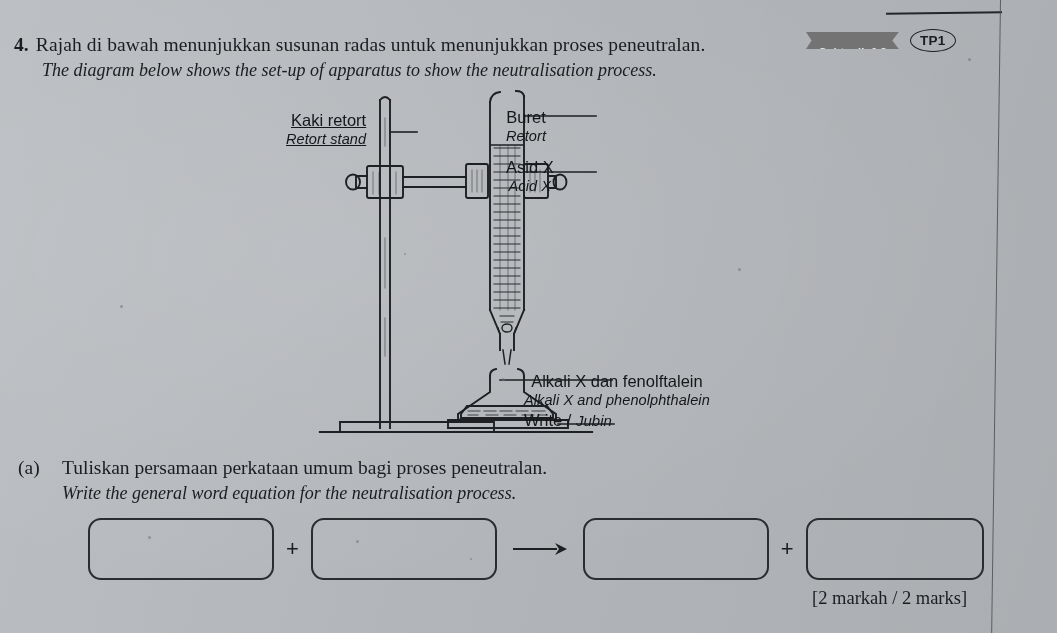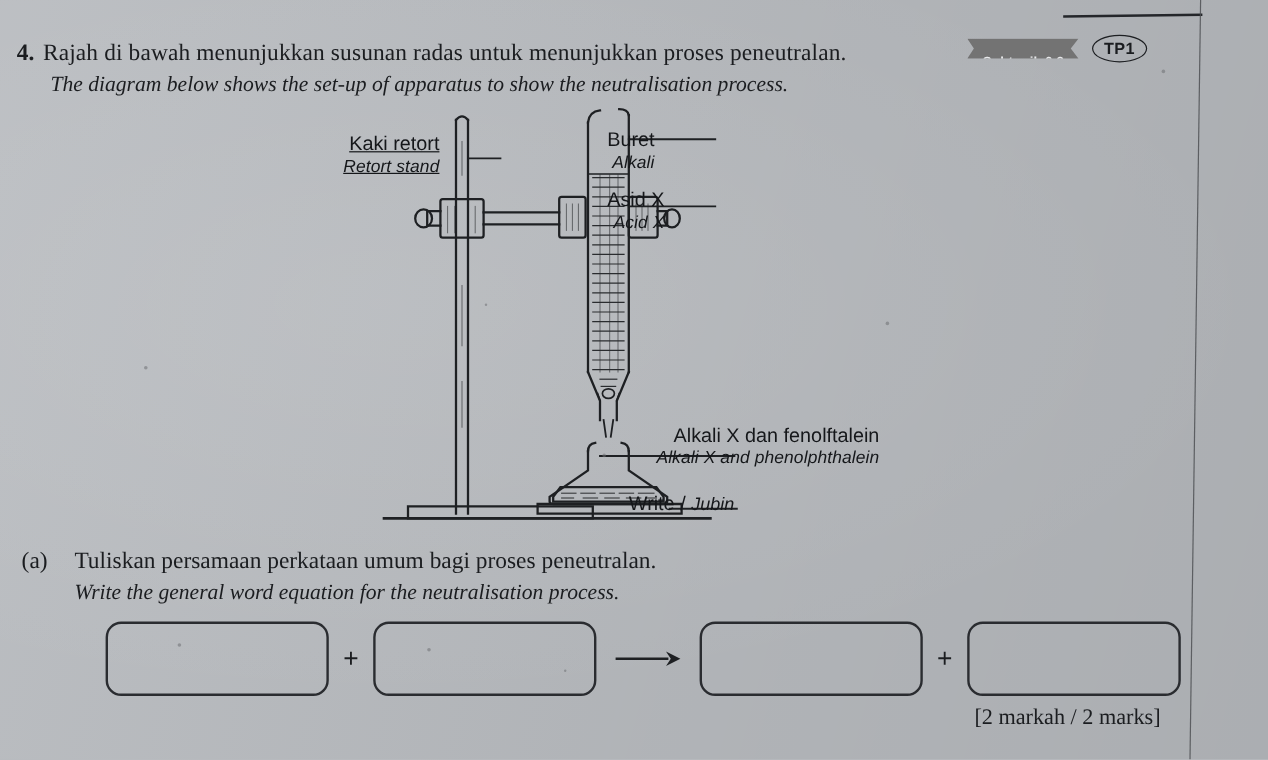--- a/index.html
+++ b/index.html
@@ -143,28 +143,28 @@
     font-size: 16.5px;
     line-height: 19px;
     color: #15171a;
     white-space: nowrap;
   }
   .dlabel .sub {
     font-style: italic;
     font-size: 14.5px;
     letter-spacing: .1px;
   }
-  .dlabel.right { text-align: right; }
+  .dlabel.right { text-align: center; }
   .dlabel.left  { text-align: right; }
 
   
   #lbl-retort { left: 286px; top: 111px; text-decoration: underline; }
   #lbl-buret  { left: 506px; top: 108px; }
   #lbl-asid   { left: 506px; top: 158px; }
-  #lbl-alkali { left: 524px; top: 354px; margin-left: 23px; }
+  #lbl-alkali { left: 524px; top: 372px; }
   #lbl-jubin  { left: 524px; top: 411px; }
   #lbl-jubin .inline-sub { font-style: italic; font-size: 15px; }
 
   
   .part-a {
     position: absolute;
     left: 18px;
     top: 455px;
     width: 700px;
   }
@@ -379,21 +379,21 @@
     </svg>
   </div>
 
   <div class="dlabel left" id="lbl-retort">
     <div>Kaki retort</div>
     <div class="sub">Retort stand</div>
   </div>
 
   <div class="dlabel right" id="lbl-buret">
     <div>Buret</div>
-    <div class="sub">Alkali</div>
+    <div class="sub">Retort</div>
   </div>
 
   <div class="dlabel right" id="lbl-asid">
     <div>Asid X</div>
     <div class="sub">Acid X</div>
   </div>
 
   <div class="dlabel right" id="lbl-alkali">
     <div>Alkali X dan fenolftalein</div>
     <div class="sub">Alkali X and phenolphthalein</div>

